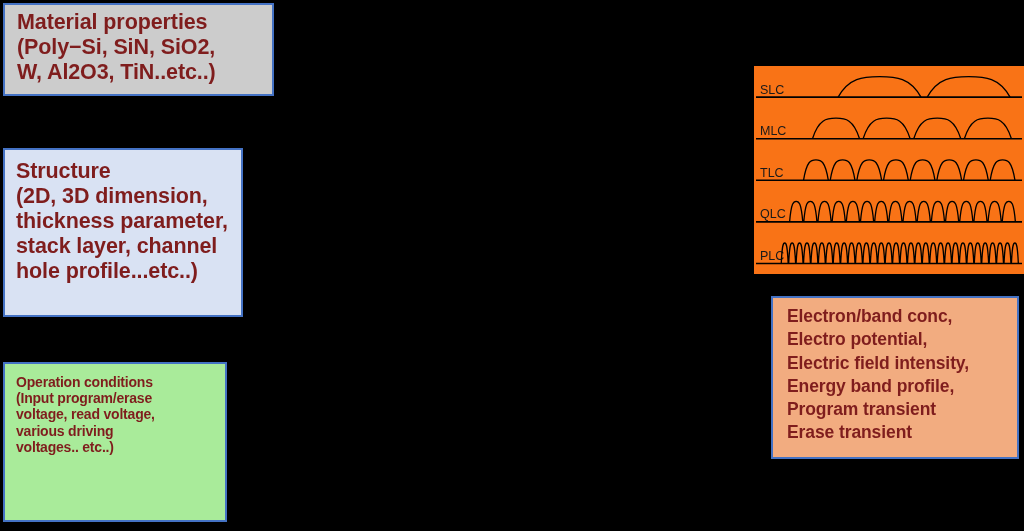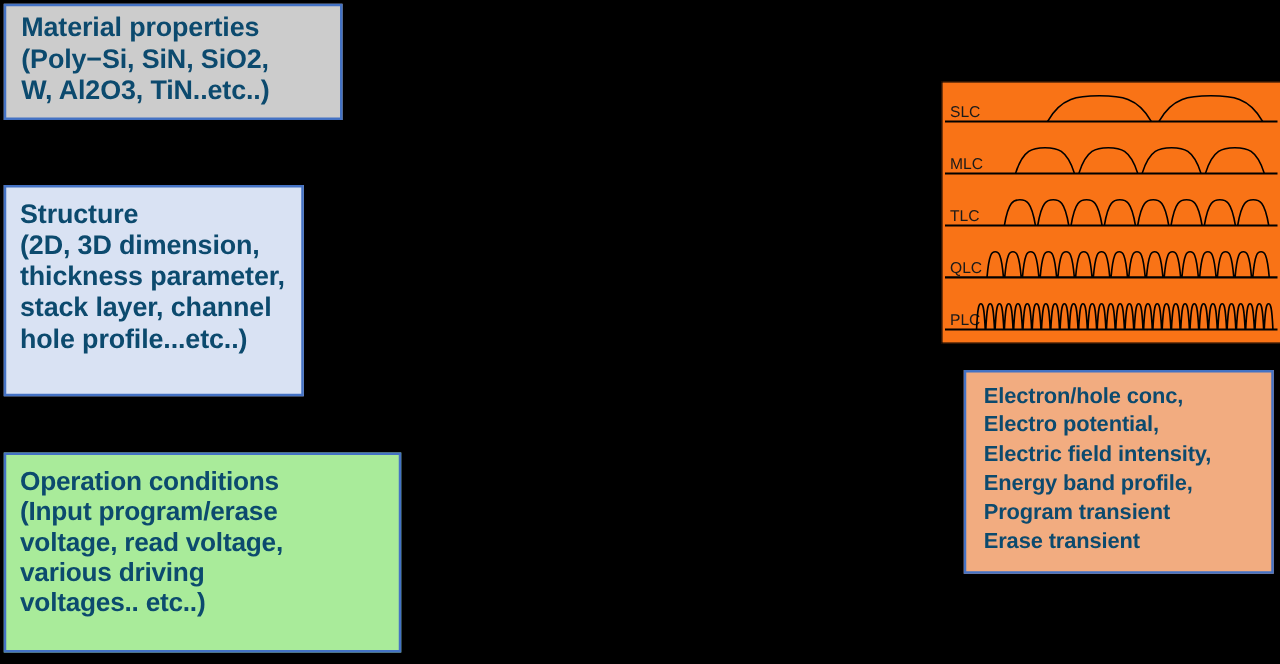--- a/index.html
+++ b/index.html
@@ -14,21 +14,21 @@
     background: #000000;
     overflow: hidden;
     font-family: "Liberation Sans", sans-serif;
   }
 
   
   .info-box {
     position: absolute;
     box-sizing: border-box;
     border: 2px solid #4472C4;
-    color: #0c4a6e;
+    color: #7f1d1d;
     font-weight: bold;
     line-height: 1.16;
     white-space: pre-line;
     overflow: hidden;
   }
 
   #box-material {
     left: 3px;  top: 3px;
     width: 271px; height: 93px;
     background: #CCCCCC;
@@ -41,23 +41,23 @@
     left: 3px;  top: 148px;
     width: 240px; height: 169px;
     background: #D9E2F3;
     font-size: 21.5px;
     padding: 9px 0 0 11px;
     letter-spacing: -0.1px;
   }
 
   #box-operation {
     left: 3px;  top: 362px;
-    width: 318px; height: 160px;
+    width: 224px; height: 160px;
     background: #A9EB9A;
-    font-size: 21px;
+    font-size: 14px;
     padding: 10px 0 0 11px;
     letter-spacing: -0.2px;
   }
 
   #box-outputs {
     left: 771px; top: 296px;
     width: 248px; height: 163px;
     background: #F2AC80;
     font-size: 17.5px;
     padding: 7px 0 0 14px;
@@ -119,20 +119,20 @@
         <path d="M 49.53 114.30 C 52.76 94.84, 56.97 93.82, 61.93 93.82 C 66.89 93.82, 71.11 94.84, 74.33 114.30 M 76.20 114.30 C 79.42 94.84, 83.63 93.82, 88.59 93.82 C 93.55 93.82, 97.77 94.84, 100.99 114.30 M 102.86 114.30 C 106.08 94.84, 110.30 93.82, 115.26 93.82 C 120.22 93.82, 124.43 94.84, 127.65 114.30 M 129.52 114.30 C 132.74 94.84, 136.96 93.82, 141.92 93.82 C 146.88 93.82, 151.09 94.84, 154.32 114.30 M 156.18 114.30 C 159.41 94.84, 163.62 93.82, 168.58 93.82 C 173.54 93.82, 177.76 94.84, 180.98 114.30 M 182.85 114.30 C 186.07 94.84, 190.28 93.82, 195.24 93.82 C 200.20 93.82, 204.42 94.84, 207.64 114.30 M 209.51 114.30 C 212.73 94.84, 216.95 93.82, 221.91 93.82 C 226.87 93.82, 231.08 94.84, 234.30 114.30 M 236.17 114.30 C 239.39 94.84, 243.61 93.82, 248.57 93.82 C 253.53 93.82, 257.74 94.84, 260.97 114.30 " class="cell-hump" stroke-width="1.3"></path>
         <line x1="2" x2="268" y1="155.9" y2="155.9" class="cell-baseline"></line>
         <text x="6" y="152.4" class="cell-label">QLC</text>
         <path d="M 35.60 155.90 C 37.31 136.44, 39.55 135.42, 42.19 135.42 C 44.82 135.42, 47.07 136.44, 48.78 155.90 M 49.77 155.90 C 51.48 136.44, 53.73 135.42, 56.36 135.42 C 59.00 135.42, 61.24 136.44, 62.95 155.90 M 63.95 155.90 C 65.66 136.44, 67.90 135.42, 70.54 135.42 C 73.17 135.42, 75.42 136.44, 77.13 155.90 M 78.12 155.90 C 79.83 136.44, 82.08 135.42, 84.71 135.42 C 87.35 135.42, 89.59 136.44, 91.30 155.90 M 92.30 155.90 C 94.01 136.44, 96.25 135.42, 98.89 135.42 C 101.52 135.42, 103.77 136.44, 105.48 155.90 M 106.47 155.90 C 108.18 136.44, 110.43 135.42, 113.06 135.42 C 115.70 135.42, 117.94 136.44, 119.65 155.90 M 120.65 155.90 C 122.36 136.44, 124.60 135.42, 127.24 135.42 C 129.87 135.42, 132.12 136.44, 133.83 155.90 M 134.82 155.90 C 136.53 136.44, 138.78 135.42, 141.41 135.42 C 144.05 135.42, 146.29 136.44, 148.00 155.90 M 149.00 155.90 C 150.71 136.44, 152.95 135.42, 155.59 135.42 C 158.22 135.42, 160.47 136.44, 162.18 155.90 M 163.17 155.90 C 164.88 136.44, 167.13 135.42, 169.76 135.42 C 172.40 135.42, 174.64 136.44, 176.35 155.90 M 177.35 155.90 C 179.06 136.44, 181.30 135.42, 183.94 135.42 C 186.57 135.42, 188.82 136.44, 190.53 155.90 M 191.52 155.90 C 193.23 136.44, 195.48 135.42, 198.11 135.42 C 200.75 135.42, 202.99 136.44, 204.70 155.90 M 205.70 155.90 C 207.41 136.44, 209.65 135.42, 212.29 135.42 C 214.92 135.42, 217.17 136.44, 218.88 155.90 M 219.87 155.90 C 221.58 136.44, 223.83 135.42, 226.46 135.42 C 229.10 135.42, 231.34 136.44, 233.05 155.90 M 234.05 155.90 C 235.76 136.44, 238.00 135.42, 240.64 135.42 C 243.27 135.42, 245.52 136.44, 247.23 155.90 M 248.22 155.90 C 249.93 136.44, 252.18 135.42, 254.81 135.42 C 257.45 135.42, 259.69 136.44, 261.40 155.90 " class="cell-hump" stroke-width="1.15"></path>
         <line x1="2" x2="268" y1="197.5" y2="197.5" class="cell-baseline"></line>
         <text x="6" y="194" class="cell-label">PLC</text>
         <path d="M 27.26 197.50 C 28.16 178.04, 29.33 177.02, 30.71 177.02 C 32.09 177.02, 33.27 178.04, 34.17 197.50 M 34.68 197.50 C 35.58 178.04, 36.76 177.02, 38.14 177.02 C 39.52 177.02, 40.69 178.04, 41.59 197.50 M 42.11 197.50 C 43.01 178.04, 44.18 177.02, 45.56 177.02 C 46.94 177.02, 48.12 178.04, 49.02 197.50 M 49.53 197.50 C 50.43 178.04, 51.61 177.02, 52.99 177.02 C 54.37 177.02, 55.54 178.04, 56.44 197.50 M 56.96 197.50 C 57.86 178.04, 59.03 177.02, 60.41 177.02 C 61.79 177.02, 62.97 178.04, 63.87 197.50 M 64.38 197.50 C 65.28 178.04, 66.46 177.02, 67.84 177.02 C 69.22 177.02, 70.39 178.04, 71.29 197.50 M 71.81 197.50 C 72.71 178.04, 73.88 177.02, 75.26 177.02 C 76.64 177.02, 77.82 178.04, 78.72 197.50 M 79.23 197.50 C 80.13 178.04, 81.31 177.02, 82.69 177.02 C 84.07 177.02, 85.24 178.04, 86.14 197.50 M 86.66 197.50 C 87.56 178.04, 88.73 177.02, 90.11 177.02 C 91.49 177.02, 92.67 178.04, 93.57 197.50 M 94.08 197.50 C 94.98 178.04, 96.16 177.02, 97.54 177.02 C 98.92 177.02, 100.09 178.04, 100.99 197.50 M 101.51 197.50 C 102.41 178.04, 103.58 177.02, 104.96 177.02 C 106.34 177.02, 107.52 178.04, 108.42 197.50 M 108.93 197.50 C 109.83 178.04, 111.01 177.02, 112.39 177.02 C 113.77 177.02, 114.94 178.04, 115.84 197.50 M 116.36 197.50 C 117.26 178.04, 118.43 177.02, 119.81 177.02 C 121.19 177.02, 122.37 178.04, 123.27 197.50 M 123.78 197.50 C 124.68 178.04, 125.86 177.02, 127.24 177.02 C 128.62 177.02, 129.79 178.04, 130.69 197.50 M 131.21 197.50 C 132.11 178.04, 133.28 177.02, 134.66 177.02 C 136.04 177.02, 137.22 178.04, 138.12 197.50 M 138.63 197.50 C 139.53 178.04, 140.71 177.02, 142.09 177.02 C 143.47 177.02, 144.64 178.04, 145.54 197.50 M 146.06 197.50 C 146.96 178.04, 148.13 177.02, 149.51 177.02 C 150.89 177.02, 152.07 178.04, 152.97 197.50 M 153.48 197.50 C 154.38 178.04, 155.56 177.02, 156.94 177.02 C 158.32 177.02, 159.49 178.04, 160.39 197.50 M 160.91 197.50 C 161.81 178.04, 162.98 177.02, 164.36 177.02 C 165.74 177.02, 166.92 178.04, 167.82 197.50 M 168.33 197.50 C 169.23 178.04, 170.41 177.02, 171.79 177.02 C 173.17 177.02, 174.34 178.04, 175.24 197.50 M 175.76 197.50 C 176.66 178.04, 177.83 177.02, 179.21 177.02 C 180.59 177.02, 181.77 178.04, 182.67 197.50 M 183.18 197.50 C 184.08 178.04, 185.26 177.02, 186.64 177.02 C 188.02 177.02, 189.19 178.04, 190.09 197.50 M 190.61 197.50 C 191.51 178.04, 192.68 177.02, 194.06 177.02 C 195.44 177.02, 196.62 178.04, 197.52 197.50 M 198.03 197.50 C 198.93 178.04, 200.11 177.02, 201.49 177.02 C 202.87 177.02, 204.04 178.04, 204.94 197.50 M 205.46 197.50 C 206.36 178.04, 207.53 177.02, 208.91 177.02 C 210.29 177.02, 211.47 178.04, 212.37 197.50 M 212.88 197.50 C 213.78 178.04, 214.96 177.02, 216.34 177.02 C 217.72 177.02, 218.89 178.04, 219.79 197.50 M 220.31 197.50 C 221.21 178.04, 222.38 177.02, 223.76 177.02 C 225.14 177.02, 226.32 178.04, 227.22 197.50 M 227.73 197.50 C 228.63 178.04, 229.81 177.02, 231.19 177.02 C 232.57 177.02, 233.74 178.04, 234.64 197.50 M 235.16 197.50 C 236.06 178.04, 237.23 177.02, 238.61 177.02 C 239.99 177.02, 241.17 178.04, 242.07 197.50 M 242.58 197.50 C 243.48 178.04, 244.66 177.02, 246.04 177.02 C 247.42 177.02, 248.59 178.04, 249.49 197.50 M 250.01 197.50 C 250.91 178.04, 252.08 177.02, 253.46 177.02 C 254.84 177.02, 256.02 178.04, 256.92 197.50 M 257.43 197.50 C 258.33 178.04, 259.51 177.02, 260.89 177.02 C 262.27 177.02, 263.44 178.04, 264.34 197.50 " class="cell-hump" stroke-width="1"></path>
       </svg>
   </div>
 
-  <div class="info-box" id="box-outputs">Electron/hole conc,
+  <div class="info-box" id="box-outputs">Electron/band conc,
 Electro potential,
 Electric field intensity,
 Energy band profile,
 Program transient
 Erase transient</div>
 
 </div>
 
 </body></html>

